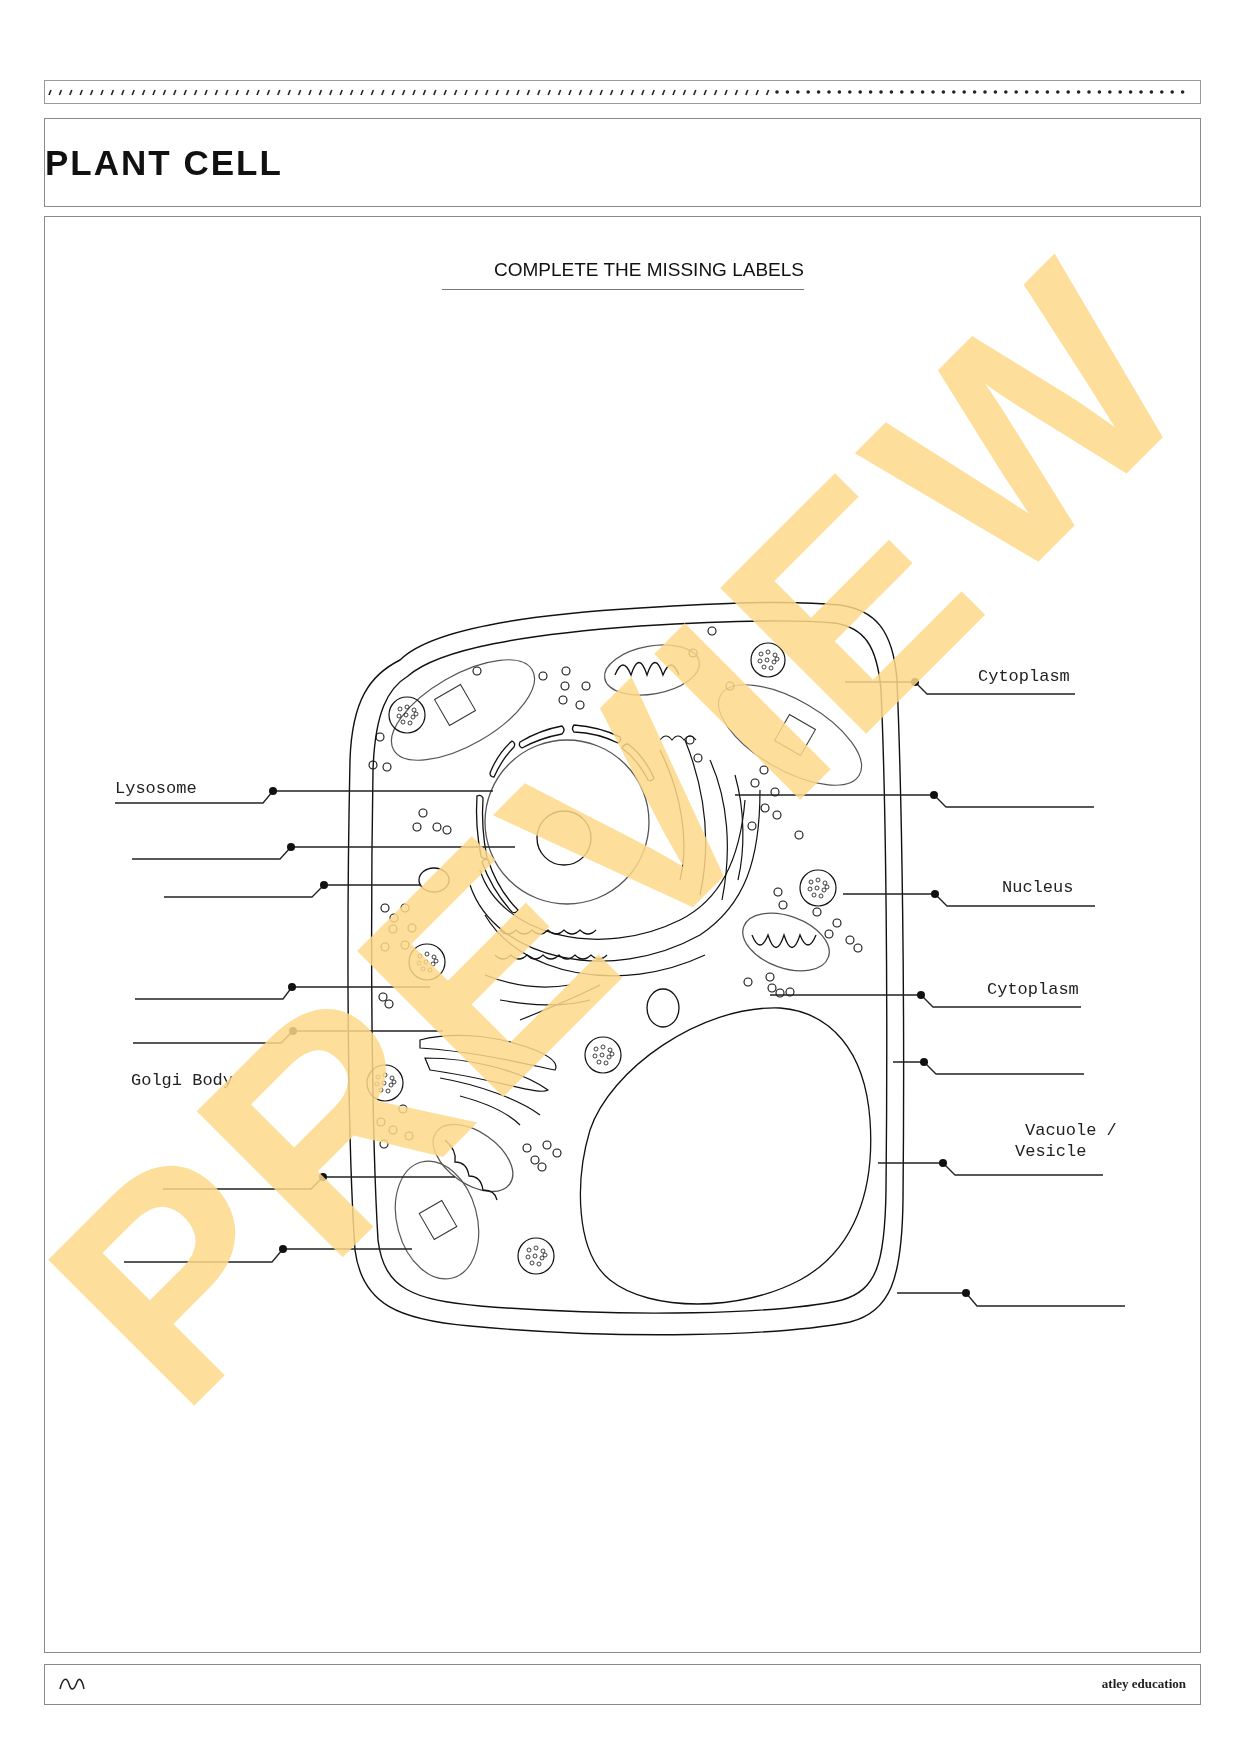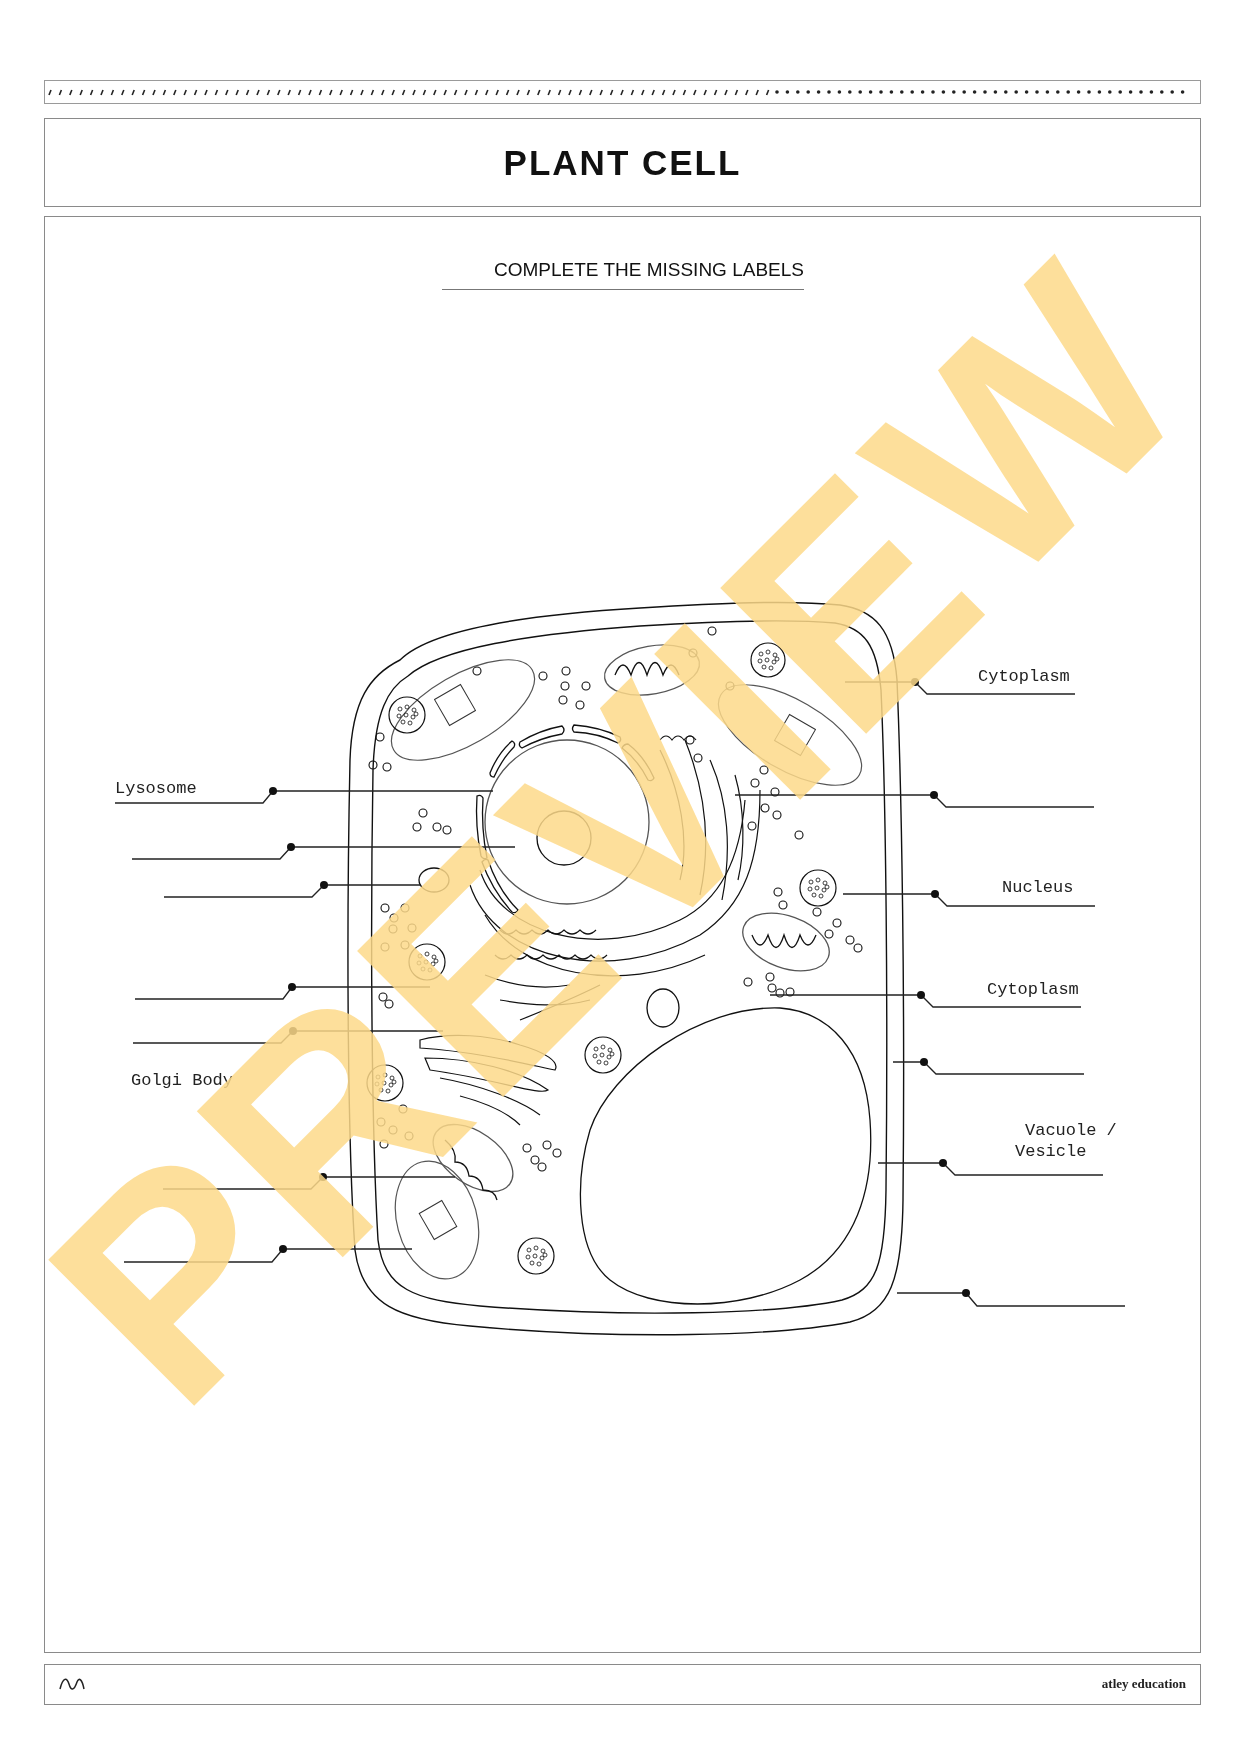--- a/index.html
+++ b/index.html
@@ -1,20 +1,20 @@
 <!DOCTYPE html>
 <html><head>
 <meta charset="utf-8">
 <style>
   html, body { margin:0; padding:0; background:#ffffff; }
   body { width:1241px; height:1754px; position:relative; overflow:hidden; font-family:"DejaVu Sans", sans-serif; color:#111; }
   .box { position:absolute; border:1px solid #8a8a8a; box-sizing:border-box; background:#fff; }
   #strip { left:44px; top:80px; width:1157px; height:24px; border-color:#9a9a9a; }
   #title-box { left:44px; top:118px; width:1157px; height:89px; }
-  #title { position:absolute; left:0; right:0; top:24px; text-align:center; font-family:"Liberation Sans", sans-serif; font-size:35px; letter-spacing:2px; font-weight:bold; color:#111; }
+  #title { position:absolute; left:0; right:0; top:24px; font-family:"Liberation Sans", sans-serif; font-size:35px; letter-spacing:2px; font-weight:bold; color:#111; }
   #main-box { left:44px; top:216px; width:1157px; height:1437px; }
   #subtitle { position:absolute; left:397px; top:42px; width:362px; text-align:right; font-family:"Liberation Sans", sans-serif; font-size:19px; color:#111; padding-bottom:8px; border-bottom:1px solid #777; }
   #footer-box { left:44px; top:1664px; width:1157px; height:41px; }
   #footer-logo { position:absolute; left:14px; top:11px; }
   #footer-brand { position:absolute; right:14px; top:11px; font-family:"Liberation Serif", serif; font-size:13px; font-weight:bold; color:#222; }
   #diagram { position:absolute; left:0; top:0; width:1241px; height:1754px; pointer-events:none; }
   .lbl { position:absolute; font-family:Liberation Mono, monospace; font-size:17px; color:#222; line-height:21px; white-space:nowrap; }
   #watermark { position:absolute; left:0; top:0; width:1241px; height:1754px; pointer-events:none; }
 </style>
 </head>

